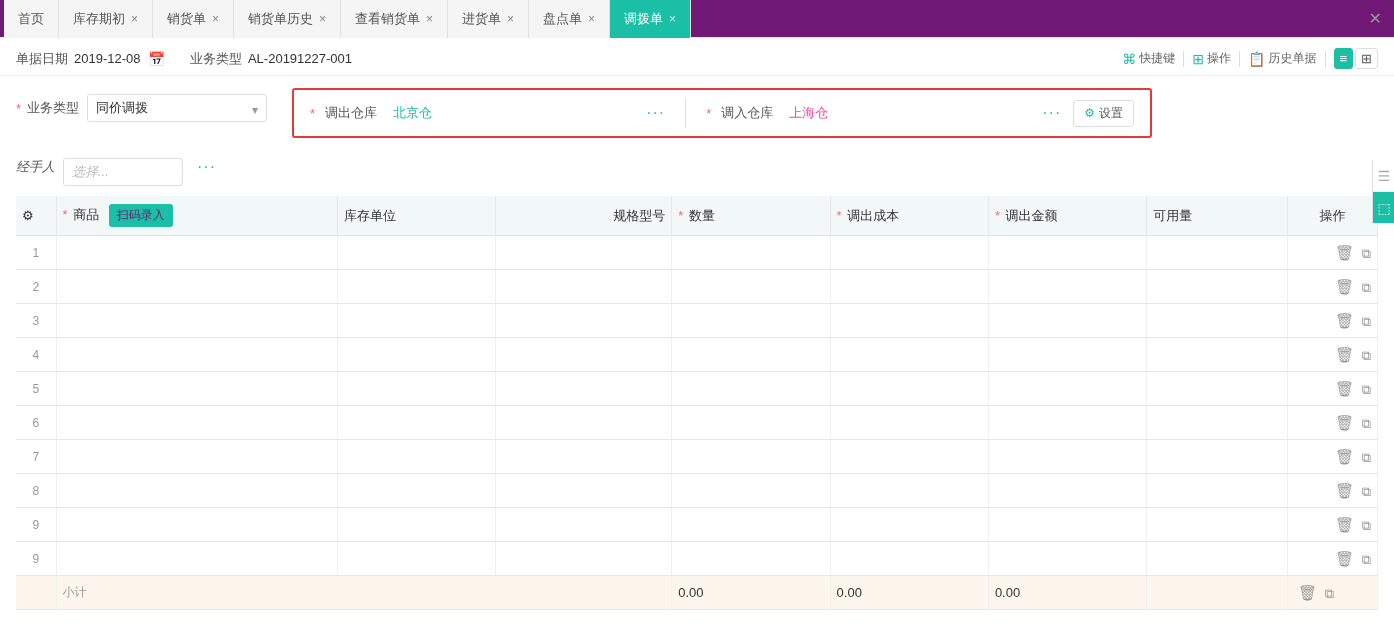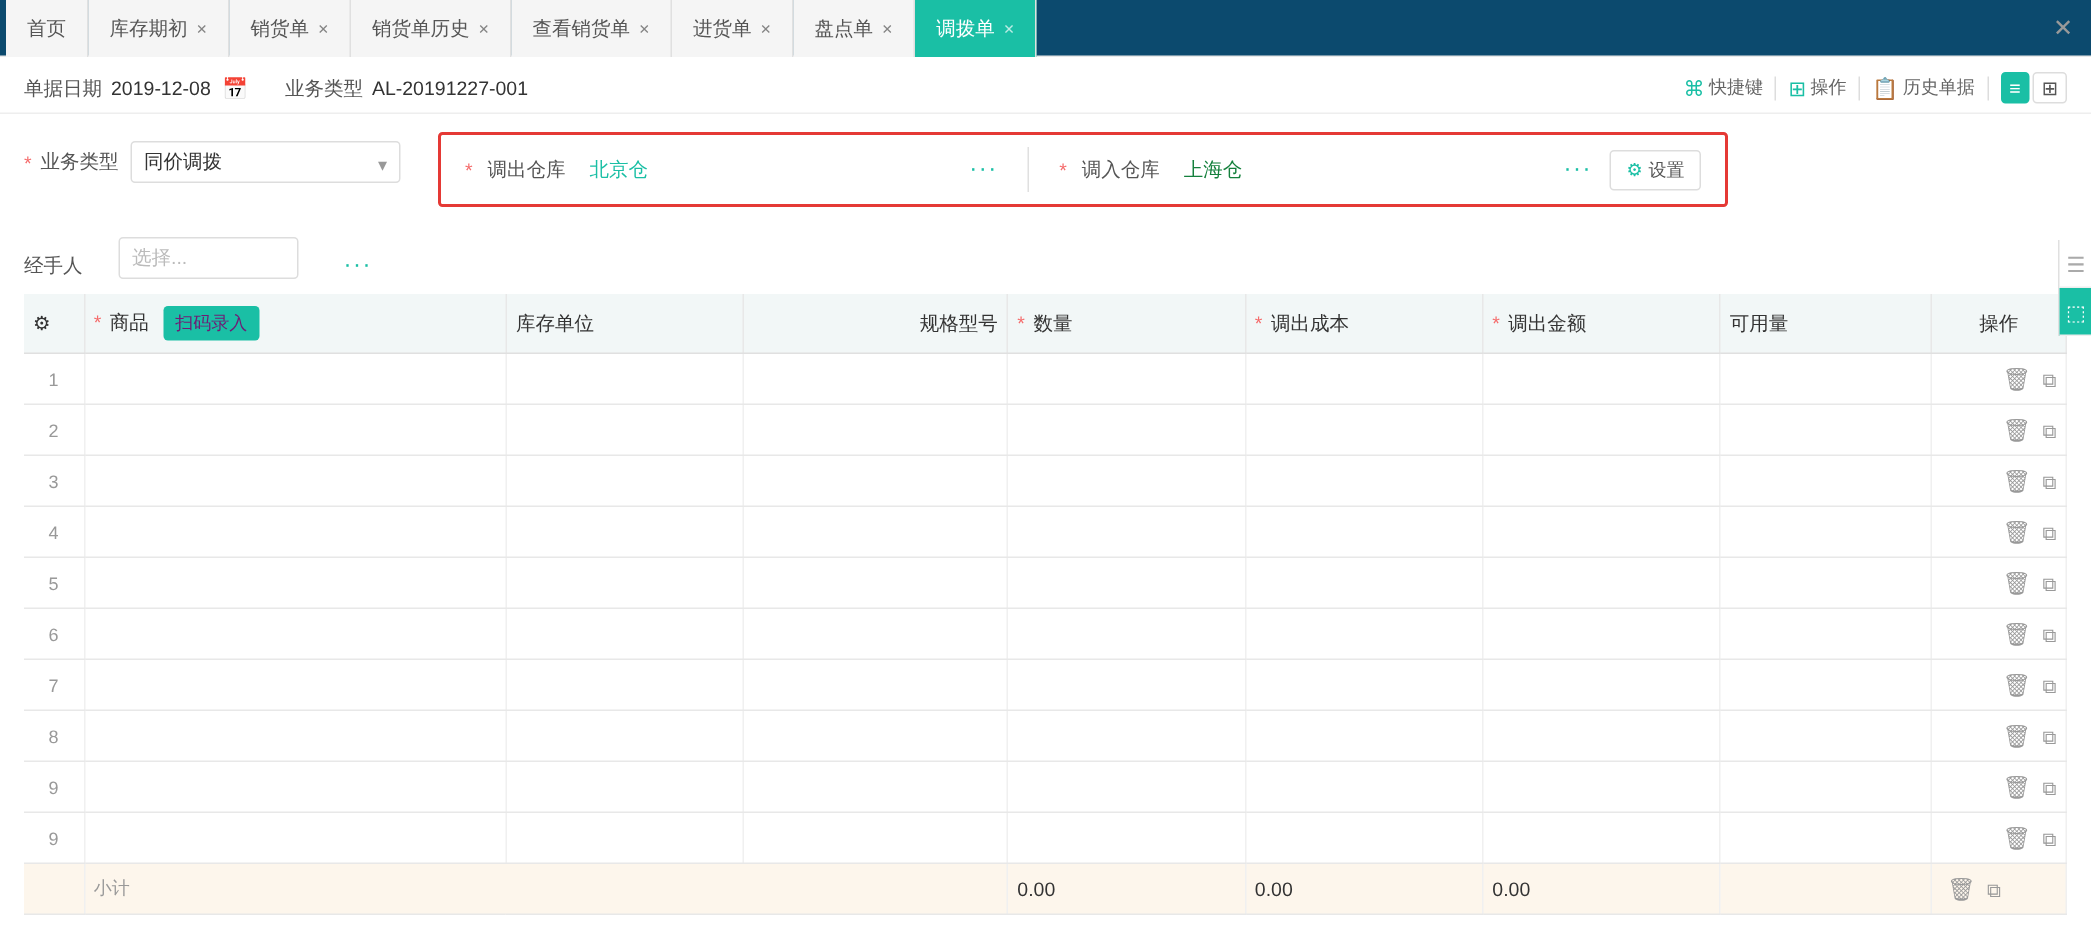--- a/index.html
+++ b/index.html
@@ -1,21 +1,21 @@
 <!DOCTYPE html>
 <html><head>
   <meta charset="utf-8">
   <style>
     * { box-sizing: border-box; margin: 0; padding: 0; }
     body { font-family: -apple-system, BlinkMacSystemFont, 'PingFang SC', 'Microsoft YaHei', sans-serif; font-size: 13px; background: #fff; color: #333; width: 1394px; overflow-x: hidden; }
 
     
     .tab-bar {
       display: flex; align-items: center; border-bottom: 1px solid #e8e8e8;
-      background: #0c4a6e; height: 38px; padding: 0 0 0 4px;
+      background: #701a75; height: 38px; padding: 0 0 0 4px;
     }
     .tab {
       display: flex; align-items: center; padding: 0 14px; height: 38px;
       cursor: pointer; font-size: 13px; color: #555; white-space: nowrap;
       border-right: 1px solid #e0e0e0; background: #f5f5f5;
       data-interactable: true;
     }
     .tab.active {
       background: #1abfa5; color: #fff; font-weight: 500;
     }
@@ -65,21 +65,21 @@
     .wh-label { color: #555; white-space: nowrap; }
     .wh-value { color: #333; font-weight: 400; }
     .wh-dots { color: #1abfa5; cursor: pointer; font-size: 16px; letter-spacing: 1px; margin-left: auto; }
     .settings-btn {
       display: flex; align-items: center; gap: 4px; border: 1px solid #ddd;
       border-radius: 3px; padding: 4px 10px; cursor: pointer; color: #555;
       font-size: 12px; background: #fff; margin-left: 12px; white-space: nowrap;
     }
     .settings-btn .gear { color: #1abfa5; }
 
-    .second-row { display: flex; align-items: flex-end; gap: 24px; margin-bottom: 10px; }
+    .second-row { display: flex; align-items: flex-start; gap: 8px; margin-bottom: 10px; font-style: italic; }
     .person-label { color: #555; }
     .person-select { color: #bbb; border: 1px solid #ddd; border-radius: 3px; padding: 4px 8px; min-width: 120px; cursor: pointer; }
 
     
     .data-table { width: 100%; border-collapse: collapse; font-size: 13px; }
     .data-table thead tr { background: #f2f7f7; }
     .data-table th {
       padding: 8px 6px; text-align: left; border-bottom: 1px solid #e0e0e0;
       border-right: 1px solid #e8e8e8; color: #333; font-weight: 500;
       white-space: nowrap;
@@ -214,21 +214,21 @@
         <span class="required-star" data-interactable="false">*</span>
         <span class="wh-label" data-interactable="false">调出仓库</span>
         <span class="wh-value" data-interactable="true" style="margin-left:8px; color:#1abfa5;">北京仓</span>
         <span class="wh-dots" data-interactable="true" style="margin-left:auto;">···</span>
       </div>
       <div class="wh-divider" data-interactable="false"></div>
 
       <div class="wh-field" data-interactable="false">
         <span class="required-star" data-interactable="false">*</span>
         <span class="wh-label" data-interactable="false">调入仓库</span>
-        <span class="wh-value" data-interactable="true" style="margin-left:8px; color:#15803d;">上海仓</span>
+        <span class="wh-value" data-interactable="true" style="margin-left:8px; color:#ec4899;">上海仓</span>
         <span class="wh-dots" data-interactable="true" style="margin-left:auto;">···</span>
       </div>
 
       <div class="settings-btn" data-interactable="true">
         <span class="gear settings-gear-icon" data-interactable="false">⚙</span>
         <span data-interactable="false">设置</span>
       </div>
     </div>
   </div>
 

